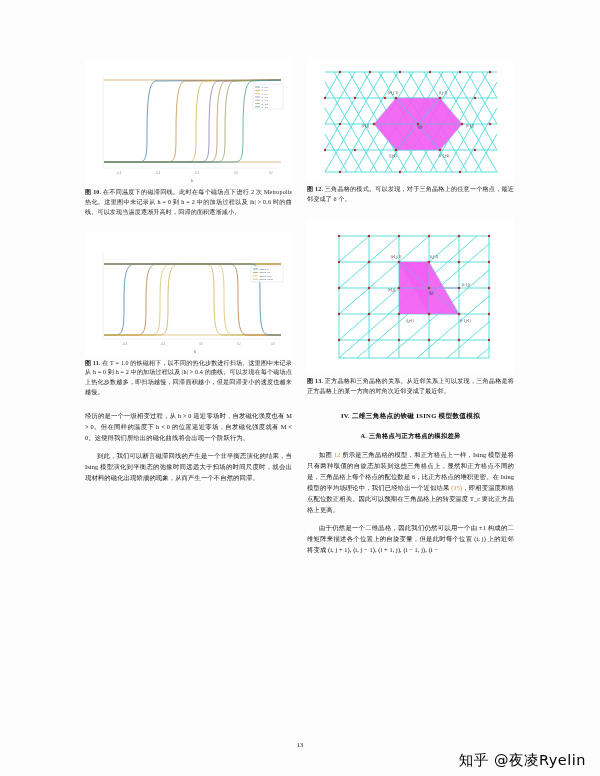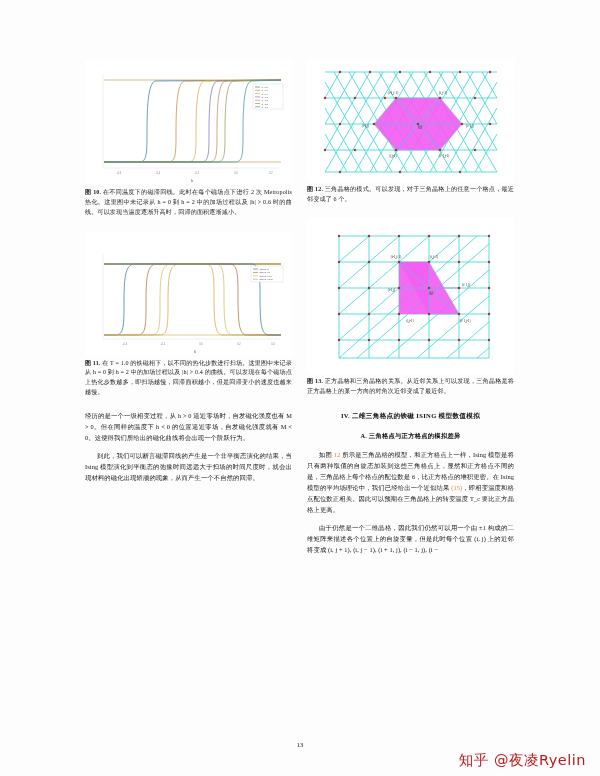--- a/index.html
+++ b/index.html
@@ -83,21 +83,21 @@
     left:0;right:0;
     bottom:28px;
     text-align:center;
     font-size:6.6px;
     color:#222;
   }
   .watermark{
     position:absolute;
     right:14px;bottom:6px;
     font-size:14.5px;
-    color:#b91c1c;
+    color:#000000;
     font-family:"DejaVu Sans", sans-serif;
     letter-spacing:0.5px;
     white-space:nowrap;
   }
   .vlabel{font-size:3.1px;fill:#111;font-family:"Liberation Serif",serif;}
   .tick{font-size:2.6px;fill:#888;font-family:"Liberation Sans",sans-serif;}
   .legtxt{font-size:2.5px;fill:#555;font-family:"Liberation Sans",sans-serif;}
 </style>
 </head>
 <body>

